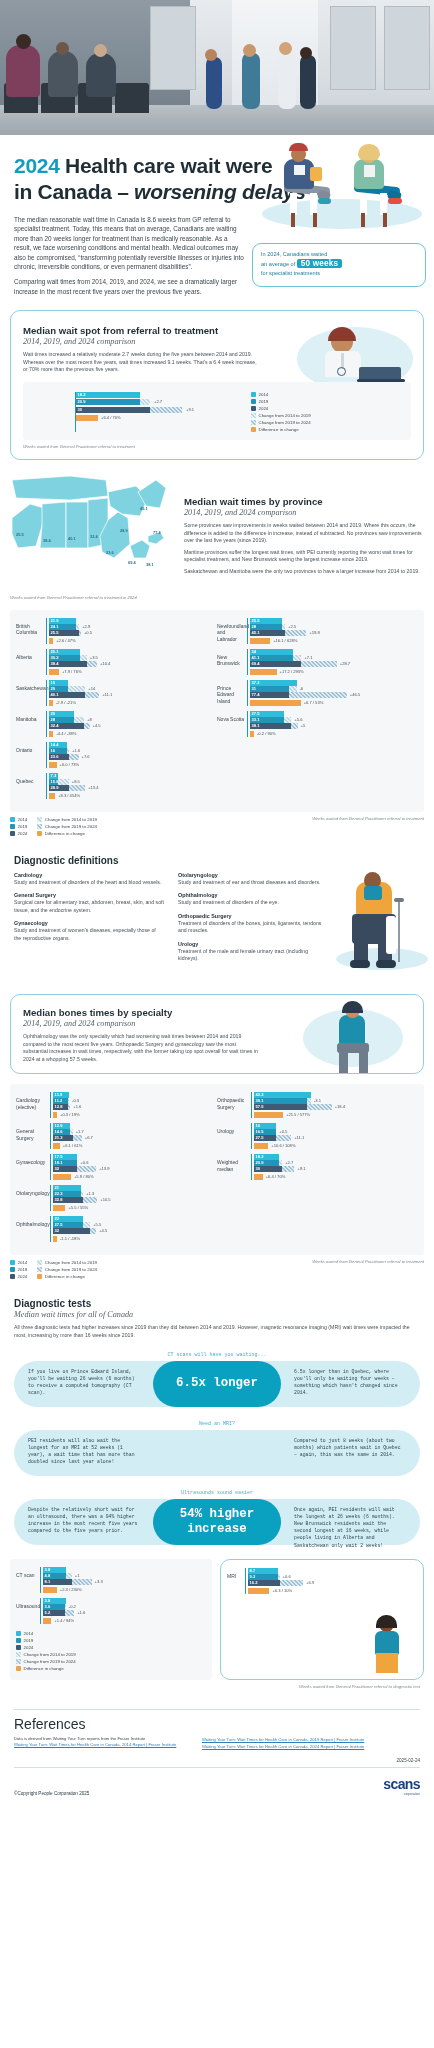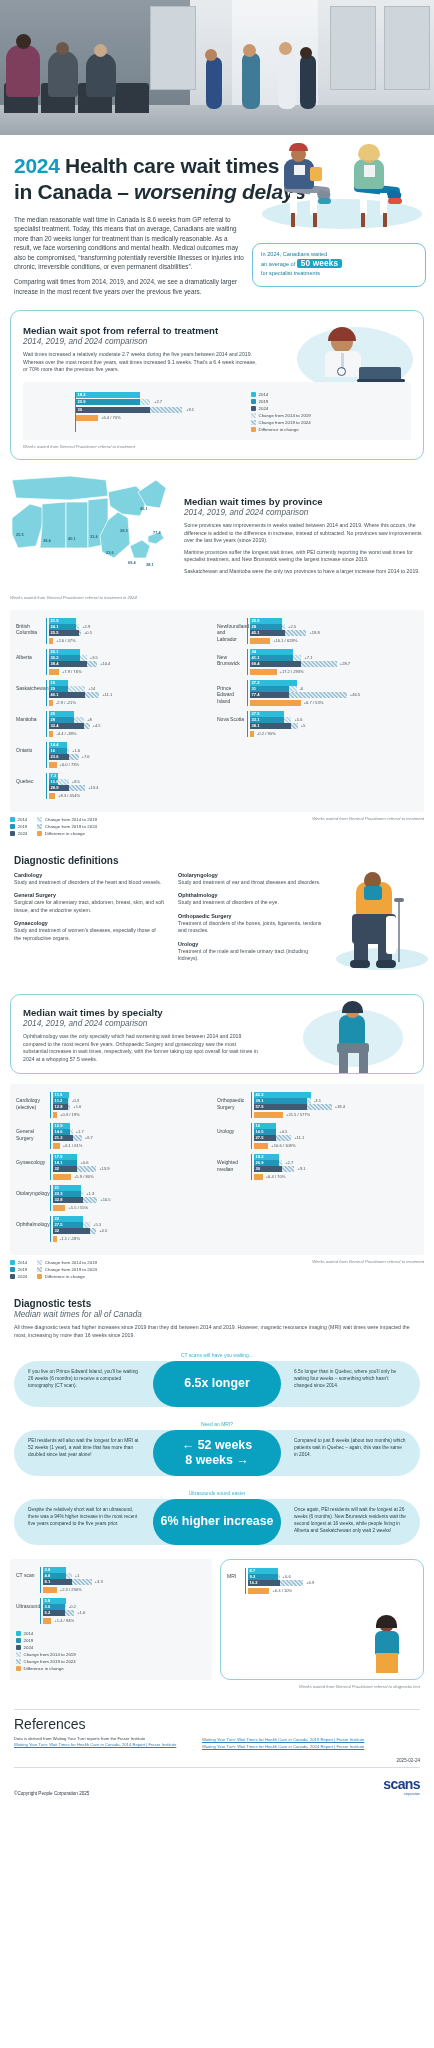--- a/index.html
+++ b/index.html
@@ -18,21 +18,21 @@
   .hero .seat{width:34px;height:30px;background:#2f3740;border-radius:3px 3px 0 0;}
   .hero .pers{position:absolute;bottom:38px;border-radius:14px 14px 4px 4px;}
   .hero .head{position:absolute;border-radius:50%;}
   .hero .nurse{position:absolute;bottom:26px;width:16px;height:46px;border-radius:7px;}
   h1{font-size:21px;line-height:26px;font-weight:700;letter-spacing:-.3px;color:#1f2d35;}
   h1 .yr{color:#149cc0;font-weight:700;}
   h1 .ital{font-style:italic;font-weight:700;}
   p.body{font-size:6.4px;line-height:9.4px;color:#3b484f;}
   p.body+p.body{margin-top:6px;}
   .sec-title{font-size:9.6px;font-weight:700;color:#1f2d35;}
-  .sec-sub{font-size:8.2px;font-style:italic;color:#53626b;margin-top:1px;}
+  .sec-sub{font-size:8.2px;font-style:italic;color:#53626b;margin-top:1px;font-family:Liberation Serif, serif;}
   .sec-desc{font-size:5.2px;line-height:7.6px;color:#46535b;margin-top:5px;}
   .sec-desc+.sec-desc{margin-top:4px;}
   .note{font-size:4.2px;color:#7b8991;font-style:italic;}
   .tealrule{height:1px;background:#cfe6ec;}
 
   
   .bubble{position:absolute;border:1px solid #6cc4d8;border-radius:9px;background:#fff;}
   .bub-txt{font-size:5.6px;line-height:9px;color:#1a7f9a;}
   .pill{display:inline-block;background:#1aa3c4;color:#fff;font-size:8.2px;font-weight:700;padding:0 4px;border-radius:2px;letter-spacing:.2px;}
 
@@ -105,21 +105,21 @@
     <div class="nurse" style="left:242px;background:#3f7a96;height:56px;width:18px;"></div>
     <div class="head" style="left:243px;bottom:78px;width:13px;height:13px;background:#c9976c;"></div>
     <div class="nurse" style="left:278px;background:#e9edf1;height:58px;width:18px;"></div>
     <div class="head" style="left:279px;bottom:80px;width:13px;height:13px;background:#d0a478;"></div>
     <div class="nurse" style="left:300px;background:#2b3a4a;height:54px;width:16px;"></div>
     <div class="head" style="left:300px;bottom:76px;width:12px;height:12px;background:#3a2a24;"></div>
   </div>
 
   <div style="position:relative;padding:18px 14px 0 14px;">
     <h1>
-      <span class="yr">2024</span><span> Health care wait times</span><br>
+      <span class="yr">2024</span><span> Health care wait were</span><br>
       <span>in Canada – </span><span class="ital">worsening delays</span>
     </h1>
     <div style="width:232px;margin-top:10px;">
       <p class="body">The median reasonable wait time in Canada is 8.6 weeks from GP referral to specialist treatment. Today, this means that on average, Canadians are waiting more than 20 weeks longer for treatment than is medically reasonable. As a result, we face worsening conditions and mental health. Medical outcomes may also be compromised, “transforming potentially reversible illnesses or injuries into chronic, irreversible conditions, or even permanent disabilities”.</p>
       <p class="body">Comparing wait times from 2014, 2019, and 2024, we see a dramatically larger increase in the most recent five years over the previous five years.</p>
     </div>
 
     <div style="position:absolute;right:6px;top:6px;width:170px;height:96px;">
       <div class="blob" style="left:4px;top:58px;width:160px;height:30px;background:#d8eef5;border-radius:50%;"></div>
 
@@ -653,21 +653,21 @@
         <div style="position:absolute;left:34px;top:88px;width:20px;height:8px;background:#2b3a4a;border-radius:4px;"></div>
         <div style="position:absolute;left:56px;top:28px;width:2px;height:62px;background:#8e99a3;"></div>
         <div style="position:absolute;left:52px;top:26px;width:10px;height:4px;background:#6f7a84;border-radius:2px;"></div>
         <div style="position:absolute;left:44px;top:44px;width:10px;height:38px;background:#fff;border-radius:3px;"></div>
       </div>
     </div>
   </div>
 
   <div style="position:relative;margin:12px 10px 0 10px;border:1px solid #8fd0dd;border-radius:10px;padding:12px 12px 10px 12px;">
     <div style="width:238px;">
-      <div class="sec-title">Median wait times by specialty</div>
+      <div class="sec-title">Median bones times by specialty</div>
       <div class="sec-sub">2014, 2019, and 2024 comparison</div>
       <div class="sec-desc">Ophthalmology was the only specialty which had worsening wait times between 2014 and 2019 compared to the most recent five years. Orthopaedic Surgery and gynaecology saw the most substantial increases in wait times, respectively, with the former taking top spot overall for wait times in 2024 at a whopping 57.5 weeks.</div>
     </div>
     <div style="position:absolute;right:10px;top:6px;width:120px;height:76px;">
       <div class="blob" style="left:10px;top:8px;width:100px;height:58px;background:#ddf0f6;"></div>
       <div style="position:absolute;left:46px;top:14px;width:26px;height:30px;background:#1d8fae;border-radius:8px 8px 3px 3px;"></div>
       <div style="position:absolute;left:52px;top:2px;width:15px;height:15px;background:#c98f5f;border-radius:50%;"></div>
       <div style="position:absolute;left:49px;top:0px;width:21px;height:12px;background:#2b3a4a;border-radius:10px 10px 0 0;"></div>
       <div style="position:absolute;left:44px;top:42px;width:32px;height:10px;background:#6e7c8c;border-radius:3px;"></div>
       <div style="position:absolute;left:46px;top:50px;width:9px;height:22px;background:#6e7c8c;"></div>
@@ -961,45 +961,42 @@
         </div>
       </div>
     <div class="note">Weeks waited from General Practitioner referral to treatment</div>
   </div>
 
   <div style="margin-top:18px;padding:0 14px;">
     <div class="sec-title" style="font-size:10px;">Diagnostic tests</div>
     <div class="sec-sub">Median wait times for all of Canada</div>
     <div class="sec-desc">All three diagnostic tests had higher increases since 2019 than they did between 2014 and 2019. However, magnetic resonance imaging (MRI) wait times were impacted the most, increasing by more than 16 weeks since 2019.</div>
 
-    <div id="diag-cards" style="margin-top:12px;">
+    <div id="diag-cards" style="margin-top:12px;font-family:Liberation Mono, monospace;">
         <div class="dg-head" style="margin-top: 0px;">CT scans will have you waiting...</div>
         <div class="dg-wrap">
           <div class="dg-bg"></div>
           <div class="dg-side dg-l">If you live on Prince Edward Island, you'll be waiting 26 weeks (6 months) to receive a computed tomography (CT scan).</div>
           <div class="dg-mid">
             <span>6.5x longer</span>
           </div>
           <div class="dg-side dg-r">6.5x longer than in Quebec, where you'll only be waiting four weeks – something which hasn't changed since 2014.</div>
         </div>
         <div class="dg-head" style="margin-top: 14px;">Need an MRI?</div>
         <div class="dg-wrap">
           <div class="dg-bg"></div>
           <div class="dg-side dg-l">PEI residents will also wait the longest for an MRI at 52 weeks (1 year), a wait time that has more than doubled since last year alone!</div>
-          <div class="dg-mid">
-            <span>← 52 weeks<br>8 weeks →</span>
-          </div>
           <div class="dg-side dg-r">Compared to just 8 weeks (about two months) which patients wait in Quebec – again, this was the same in 2014.</div>
         </div>
         <div class="dg-head" style="margin-top: 14px;">Ultrasounds sound easier</div>
         <div class="dg-wrap">
           <div class="dg-bg"></div>
           <div class="dg-side dg-l">Despite the relatively short wait for an ultrasound, there was a 94% higher increase in the most recent five years compared to the five years prior.</div>
           <div class="dg-mid">
-            <span>6% higher increase</span>
+            <span>54% higher increase</span>
           </div>
           <div class="dg-side dg-r">Once again, PEI residents will wait the longest at 26 weeks (6 months). New Brunswick residents wait the second longest at 16 weeks, while people living in Alberta and Saskatchewan only wait 2 weeks!</div>
         </div>
       </div>
   </div>
 
   <div style="display:flex;margin:14px 10px 0 10px;gap:8px;">
     <div class="chartbox" style="flex:1;padding:8px 6px;position:relative;">
       <div id="diag-ct">
           <div style="display: flex; align-items: flex-start; margin-bottom: 5px;">

